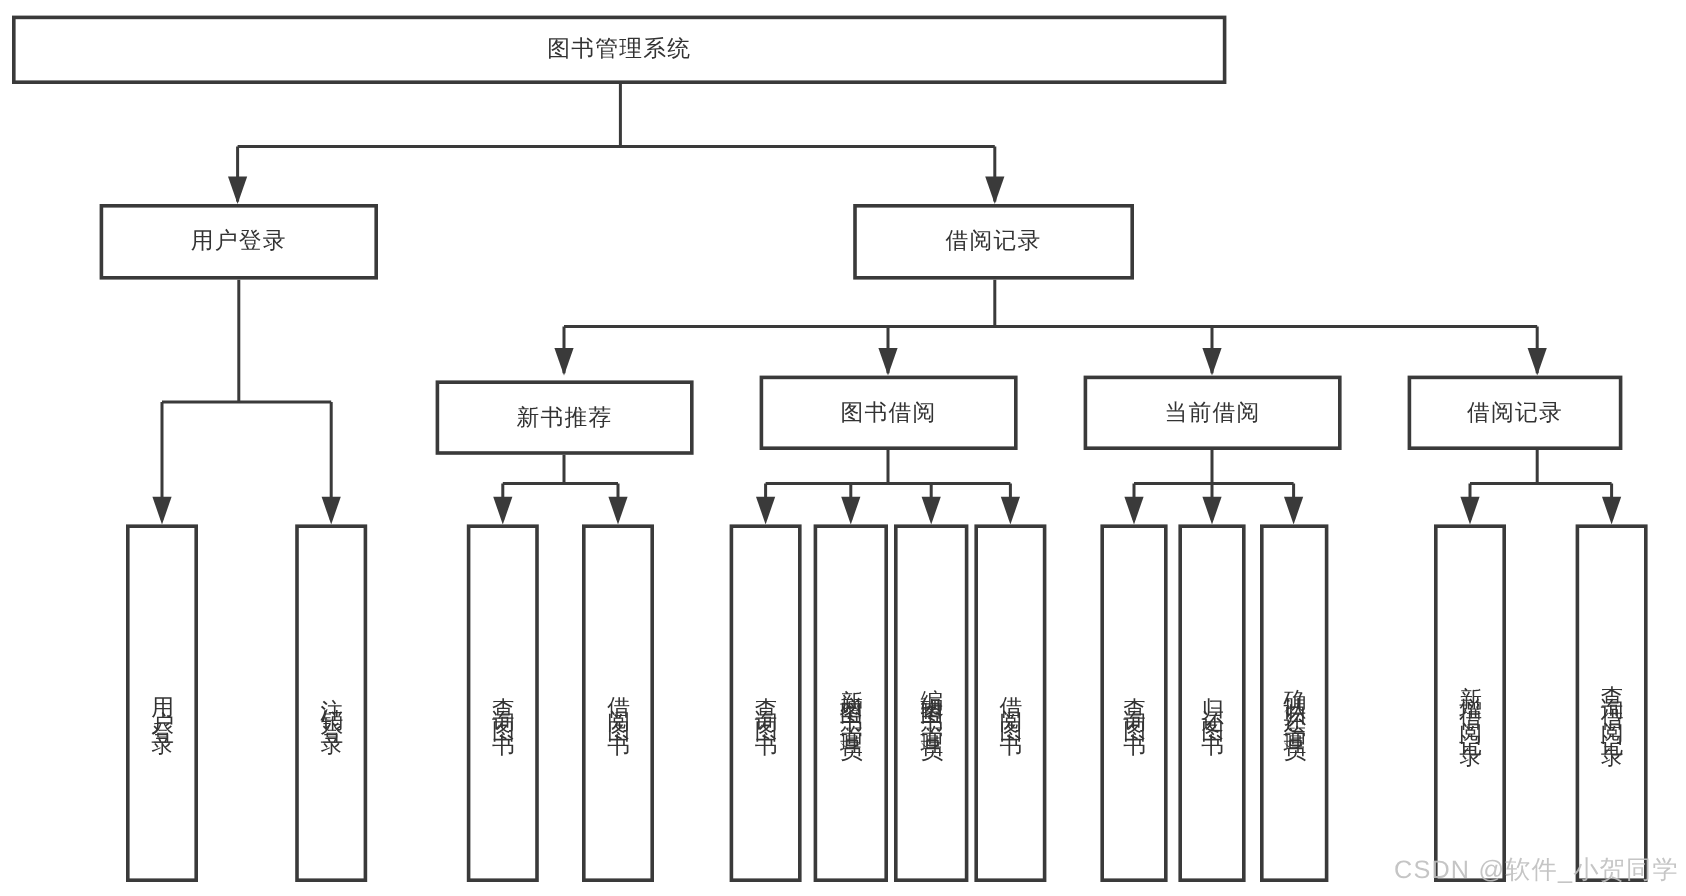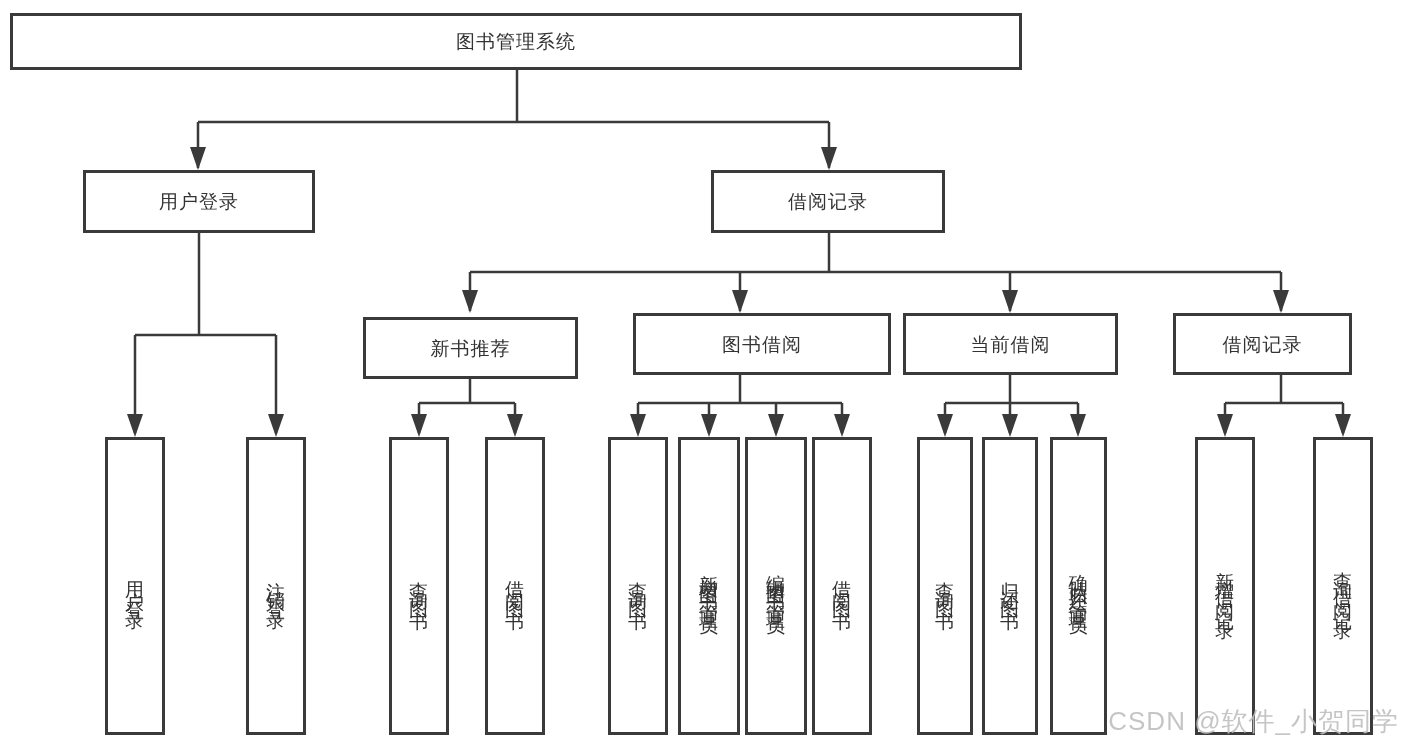--- a/index.html
+++ b/index.html
@@ -36,21 +36,21 @@
   }
   .vnode{
     writing-mode:vertical-rl;
     text-orientation:mixed;
     letter-spacing:10px;
     white-space:normal;
   }
   #watermark{
     position:absolute;
     right:6px;bottom:8px;
-    font-size:26px;
+    font-size:21px;
     letter-spacing:1px;
     color:var(--color-watermark);
     opacity:.9;
     pointer-events:none;
     margin-top:11px;
   }
 </style>
 </head>
 <body>
 
@@ -108,21 +108,21 @@
       <polygon points="1335,414 1351,414 1343,437"></polygon>
     </g>
   </svg>
 
   <div class="node" style="left:10px;top:13px;width:1012px;height:57px">图书管理系统</div>
 
   <div class="node" style="left:83px;top:170px;width:232px;height:63px">用户登录</div>
   <div class="node" style="left:711px;top:170px;width:234px;height:63px">借阅记录</div>
 
   <div class="node" style="left:363px;top:317px;width:215px;height:62px">新书推荐</div>
-  <div class="node" style="left:633px;top:313px;width:258px;height:62px">图书借阅</div>
+  <div class="node" style="left:633px;top:313px;width:215px;height:62px">图书借阅</div>
   <div class="node" style="left:903px;top:313px;width:215px;height:62px">当前借阅</div>
   <div class="node" style="left:1173px;top:313px;width:179px;height:62px">借阅记录</div>
 
   <div class="node vnode" style="left:105px;top:437px;width:60px;height:298px">用户登录</div>
   <div class="node vnode" style="left:246px;top:437px;width:60px;height:298px">注销登录</div>
 
   <div class="node vnode" style="left:389px;top:437px;width:60px;height:298px">查询图书</div>
   <div class="node vnode" style="left:485px;top:437px;width:60px;height:298px">借阅图书</div>
 
   <div class="node vnode" style="left:608px;top:437px;width:60px;height:298px">查询图书</div>

